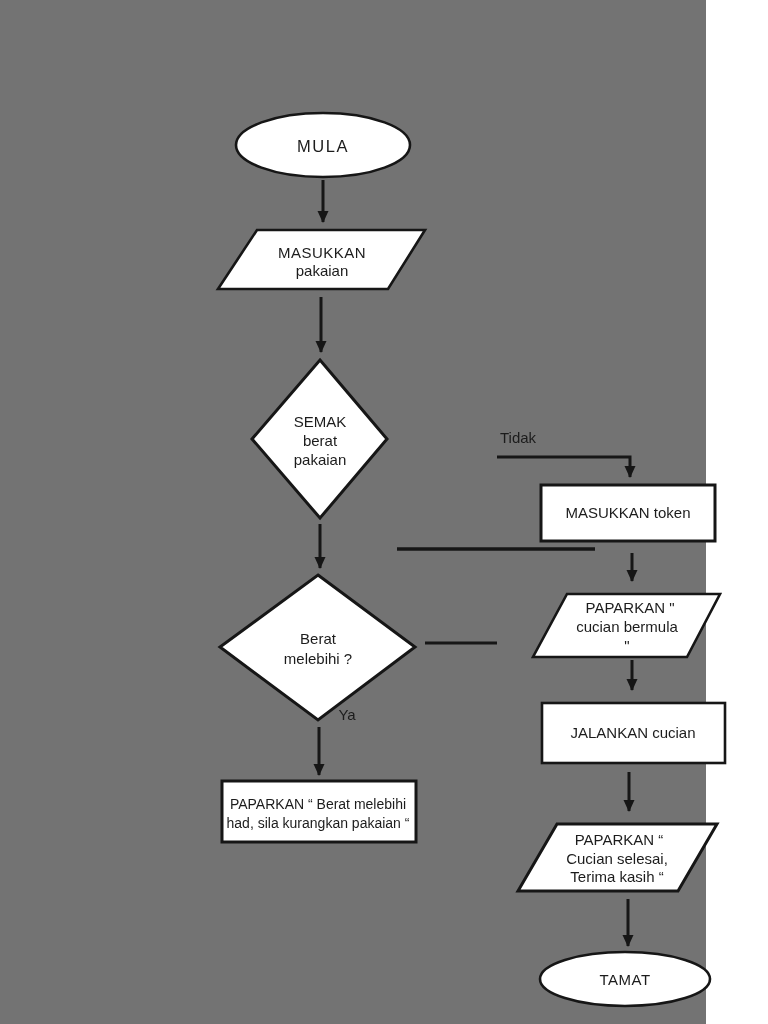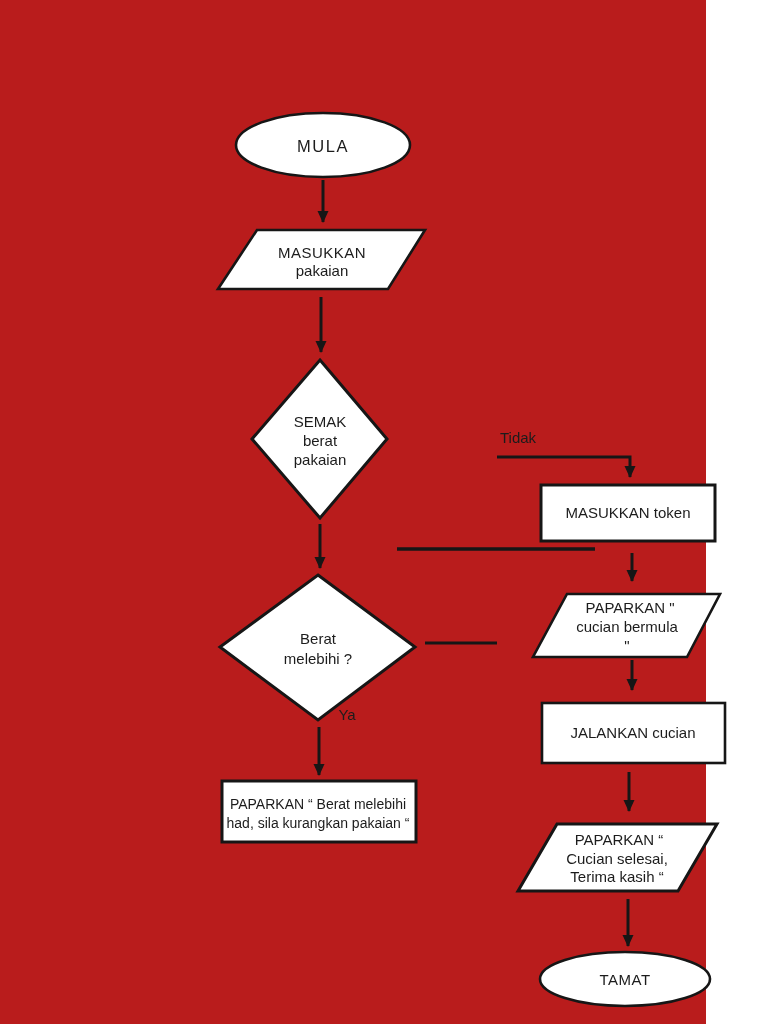--- a/index.html
+++ b/index.html
@@ -7,21 +7,21 @@
     padding: 0;
     background: #ffffff;
     width: 768px;
     height: 1024px;
     overflow: hidden;
   }
   .page {
     position: relative;
     width: 706px;
     height: 1024px;
-    background: #b91c1c;
+    background: #737373;
     font-family: "Liberation Sans", "DejaVu Sans", sans-serif;
   }
   svg { display: block; }
   .shape {
     fill: #ffffff;
     stroke: #161616;
   }
   .conn {
     fill: none;
     stroke: #161616;

